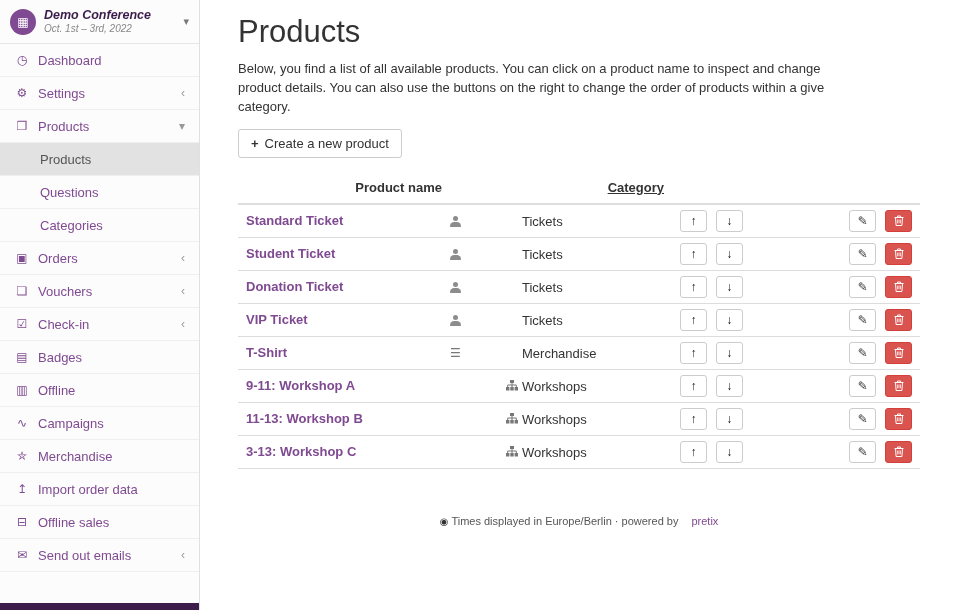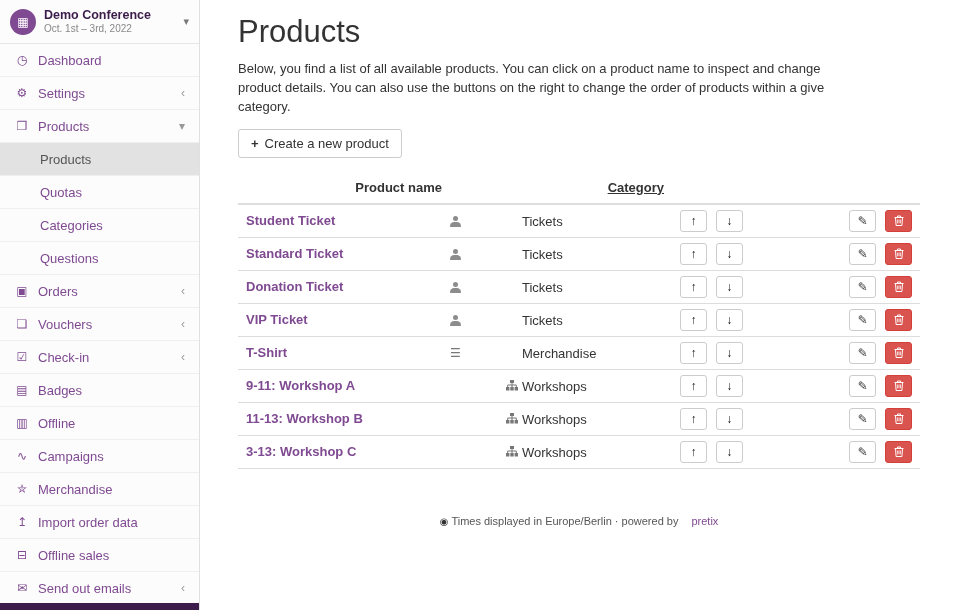--- a/index.html
+++ b/index.html
@@ -18,21 +18,21 @@
   }
   .event-switcher {
     display:flex; align-items:center; gap:8px;
     padding:8px 10px; border-bottom:1px solid #e7e7e7; cursor:pointer;
   }
   .logo-circle {
     width:26px; height:26px; border-radius:50%; background:#7f4a91;
     color:#fff; display:flex; align-items:center; justify-content:center;
     font-size:12px; flex:0 0 26px;
   }
-  .event-meta { line-height:1.2; }
+  .event-meta { line-height:1.2;font-style:italic; }
   .event-name { font-weight:bold; font-size:12.5px; color:#3b1c4a; }
   .event-dates { font-size:10px; color:#888; }
   .event-caret { margin-left:auto; color:#777; font-size:11px; }
 
   .nav-item {
     display:flex; align-items:center; gap:8px;
     padding:8px 14px; border-bottom:1px solid #efefef;
     color:#7f4a91; cursor:pointer; height:33px;
   }
   .nav-item .nav-icon { width:16px; text-align:center; font-size:12px; color:#7f4a91; }
@@ -136,27 +136,24 @@
     <div class="nav-item">
       <span class="nav-icon">❐</span>
       <span>Products</span>
       <span class="chev">▾</span>
     </div>
 
     <div class="nav-item sub active">
       <span>Products</span>
     </div>
     <div class="nav-item sub">
-      <span>Quotas</span>
+      <span>Questions</span>
     </div>
     <div class="nav-item sub">
       <span>Categories</span>
-    </div>
-    <div class="nav-item sub">
-      <span>Questions</span>
     </div>
 
     <div class="nav-item">
       <span class="nav-icon">▣</span>
       <span>Orders</span>
       <span class="chev">‹</span>
     </div>
 
     <div class="nav-item">
       <span class="nav-icon">❏</span>
@@ -228,21 +225,21 @@
           <th class="td-name">Product name</th>
           <th class="th-ticon"></th>
           <th class="th-cat">Category</th>
           <th class="th-updown"></th>
           <th class="th-actions"></th>
         </tr>
       </thead>
       <tbody>
 
         <tr>
-          <td class="td-name"><a class="product-link">Student Ticket</a></td>
+          <td class="td-name"><a class="product-link">Standard Ticket</a></td>
           <td class="td-ticon"><span class="person-icon"></span></td>
           <td class="td-cat"><span class="cat-icon-slot"></span><span class="cat-label">Tickets</span></td>
           <td class="td-updown">
             <button class="btn-xs">
                 <span>↑</span>
               </button>
             <button class="btn-xs">
                 <span>↓</span>
               </button>
           </td>
@@ -253,21 +250,21 @@
             <button class="btn-xs btn-danger">
                 <svg width="10" height="11" viewBox="0 0 10 11">
                   <path d="M0.5 2.5h9M3.5 2.5v-1.5h3v1.5M1.5 2.5l0.6 8h5.8l0.6-8" stroke="#fff" stroke-width="1" fill="none"></path>
                   <path d="M3.6 4.5v3.8M5 4.5v3.8M6.4 4.5v3.8" stroke="#fff" stroke-width="0.8" fill="none"></path>
                 </svg>
               </button>
           </td>
         </tr>
 
         <tr>
-          <td class="td-name"><a class="product-link">Standard Ticket</a></td>
+          <td class="td-name"><a class="product-link">Student Ticket</a></td>
           <td class="td-ticon"><span class="person-icon"></span></td>
           <td class="td-cat"><span class="cat-icon-slot"></span><span class="cat-label">Tickets</span></td>
           <td class="td-updown">
             <button class="btn-xs">
                 <span>↑</span>
               </button>
             <button class="btn-xs">
                 <span>↓</span>
               </button>
           </td>

